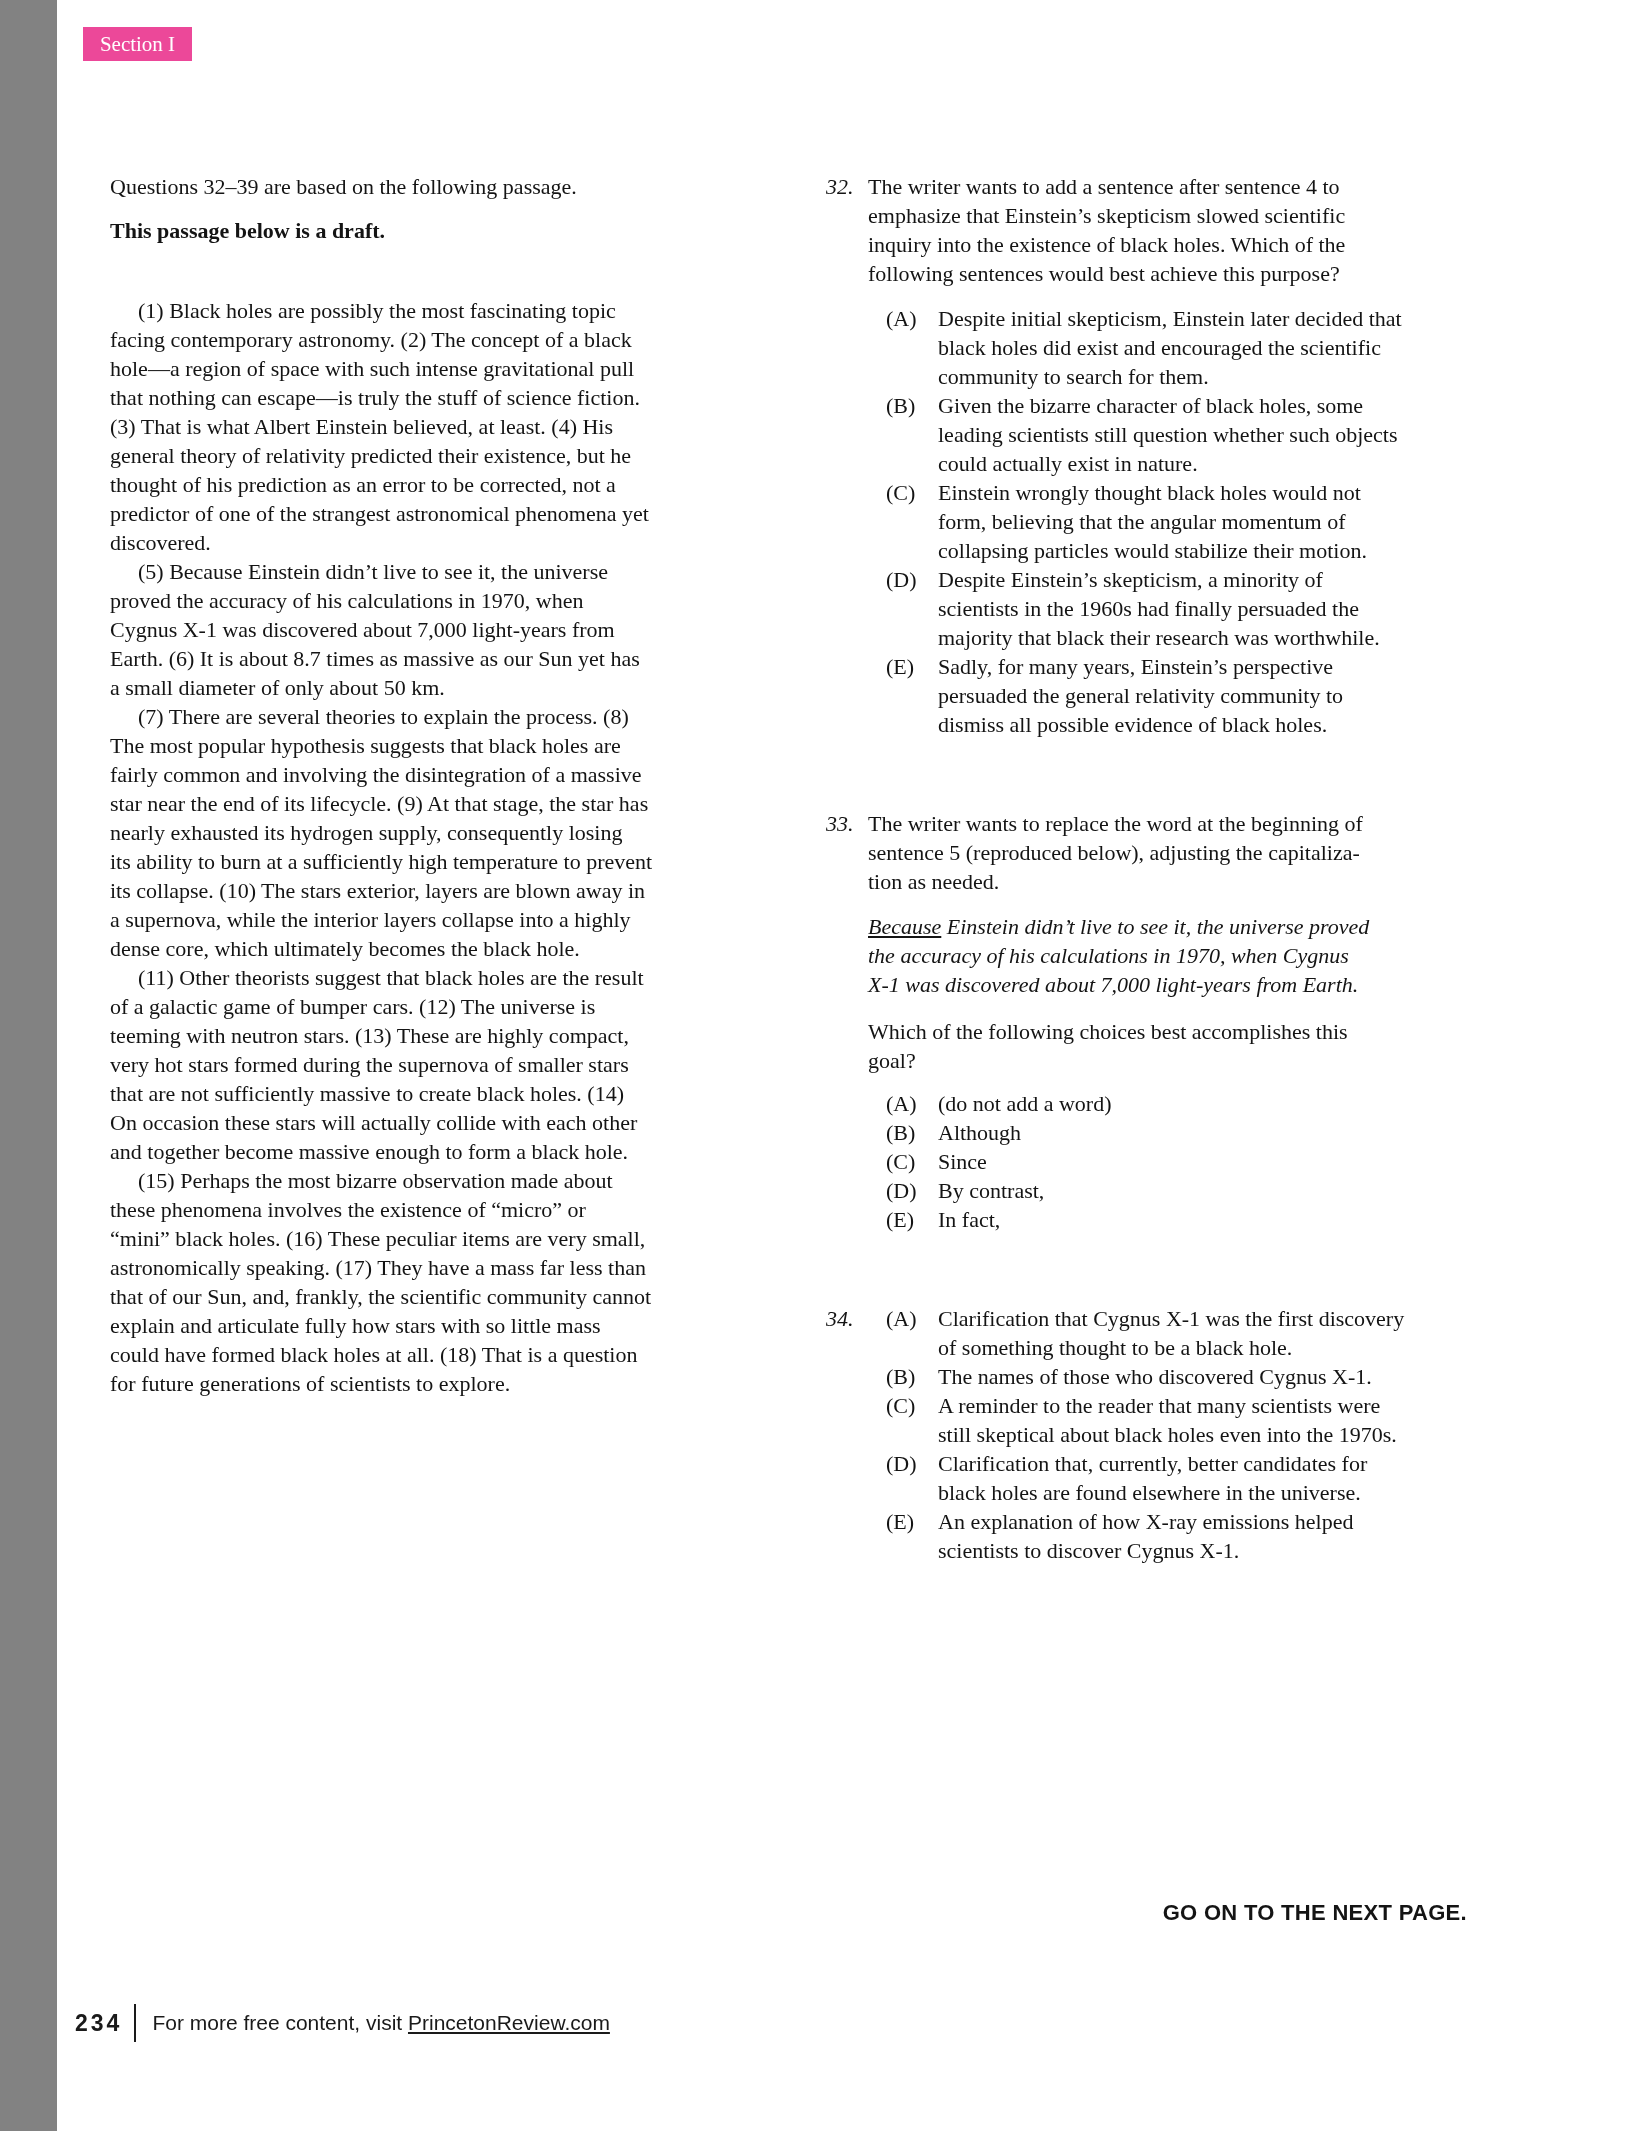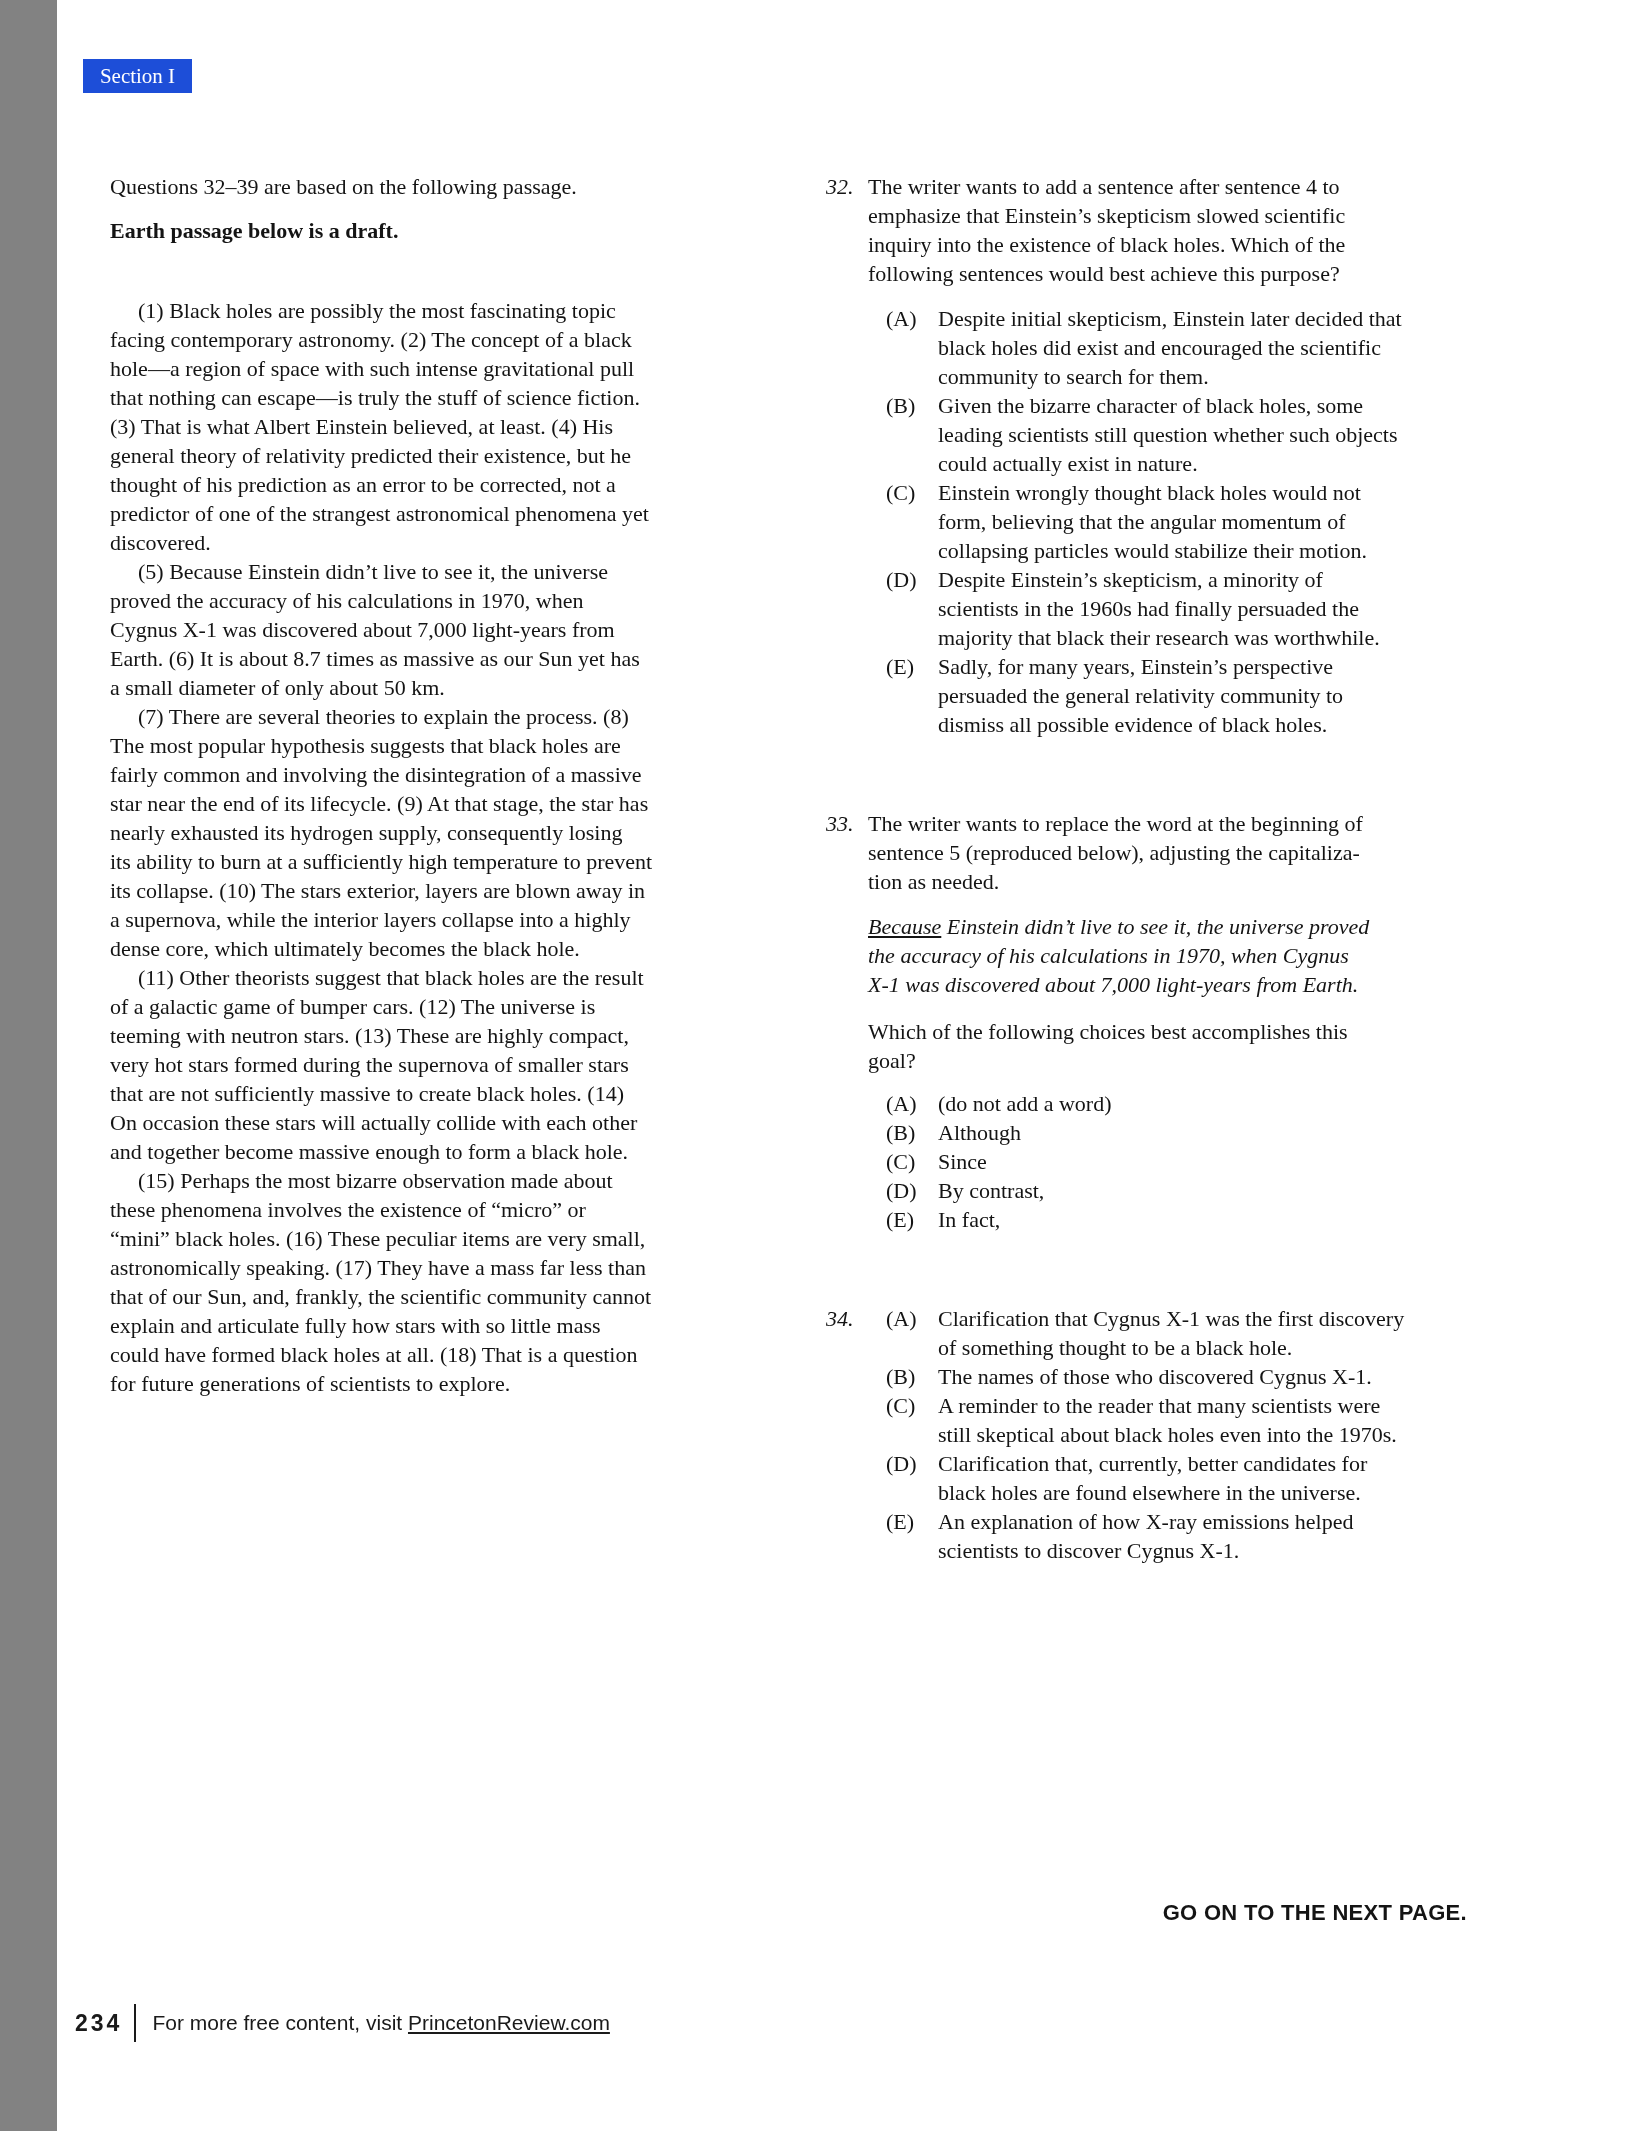--- a/index.html
+++ b/index.html
@@ -3,23 +3,22 @@
 <meta charset="utf-8">
 <style>
   html,body { margin:0; padding:0; background:#ffffff; }
   .page {
     position:relative; width:1640px; height:2131px; background:#ffffff;
     font-family:"Liberation Serif", serif; color:#141414; overflow:hidden;
   }
   .side-strip { position:absolute; left:0; top:0; width:57px; height:2131px; background:#828282; }
   .section-box {
     position:absolute; left:83px; top:27px; width:109px; height:34px;
-    background:#1d4ed8; color:#ffffff; display:flex; align-items:center; justify-content:center;
+    background:#ec4899; color:#ffffff; display:flex; align-items:center; justify-content:center;
     font-size:21px;
-    margin-top:32px;
   }
   .col-left  { position:absolute; left:110px; top:172px; width:690px; font-size:22px; line-height:29px; }
   .col-right { position:absolute; left:826px; top:172px; width:720px; font-size:22px; line-height:29px; }
   .pre { white-space:pre-line; }
   .intro { margin:0 0 15px 0; }
   .draft { margin:0 0 51px 0; font-weight:bold; }
   .para  { margin:0; text-indent:28px; }
   .question { display:flex; margin:0 0 70px 0; }
   .qnum { flex:0 0 42px;font-style:italic; }
   .qbody { flex:1 1 auto; }
@@ -50,21 +49,21 @@
 
 <div class="page">
   <div class="side-strip"></div>
 
   <div class="section-box">
     <span>Section I</span>
   </div>
 
   <div class="col-left">
     <p class="intro">Questions 32–39 are based on the following passage.</p>
-    <p class="draft">Earth passage below is a draft.</p>
+    <p class="draft">This passage below is a draft.</p>
     <p class="para pre">(1) Black holes are possibly the most fascinating topic
 facing contemporary astronomy. (2) The concept of a black
 hole—a region of space with such intense gravitational pull
 that nothing can escape—is truly the stuff of science fiction.
 (3) That is what Albert Einstein believed, at least. (4) His
 general theory of relativity predicted their existence, but he
 thought of his prediction as an error to be corrected, not a
 predictor of one of the strangest astronomical phenomena yet
 discovered.</p>
     <p class="para pre">(5) Because Einstein didn’t live to see it, the universe

